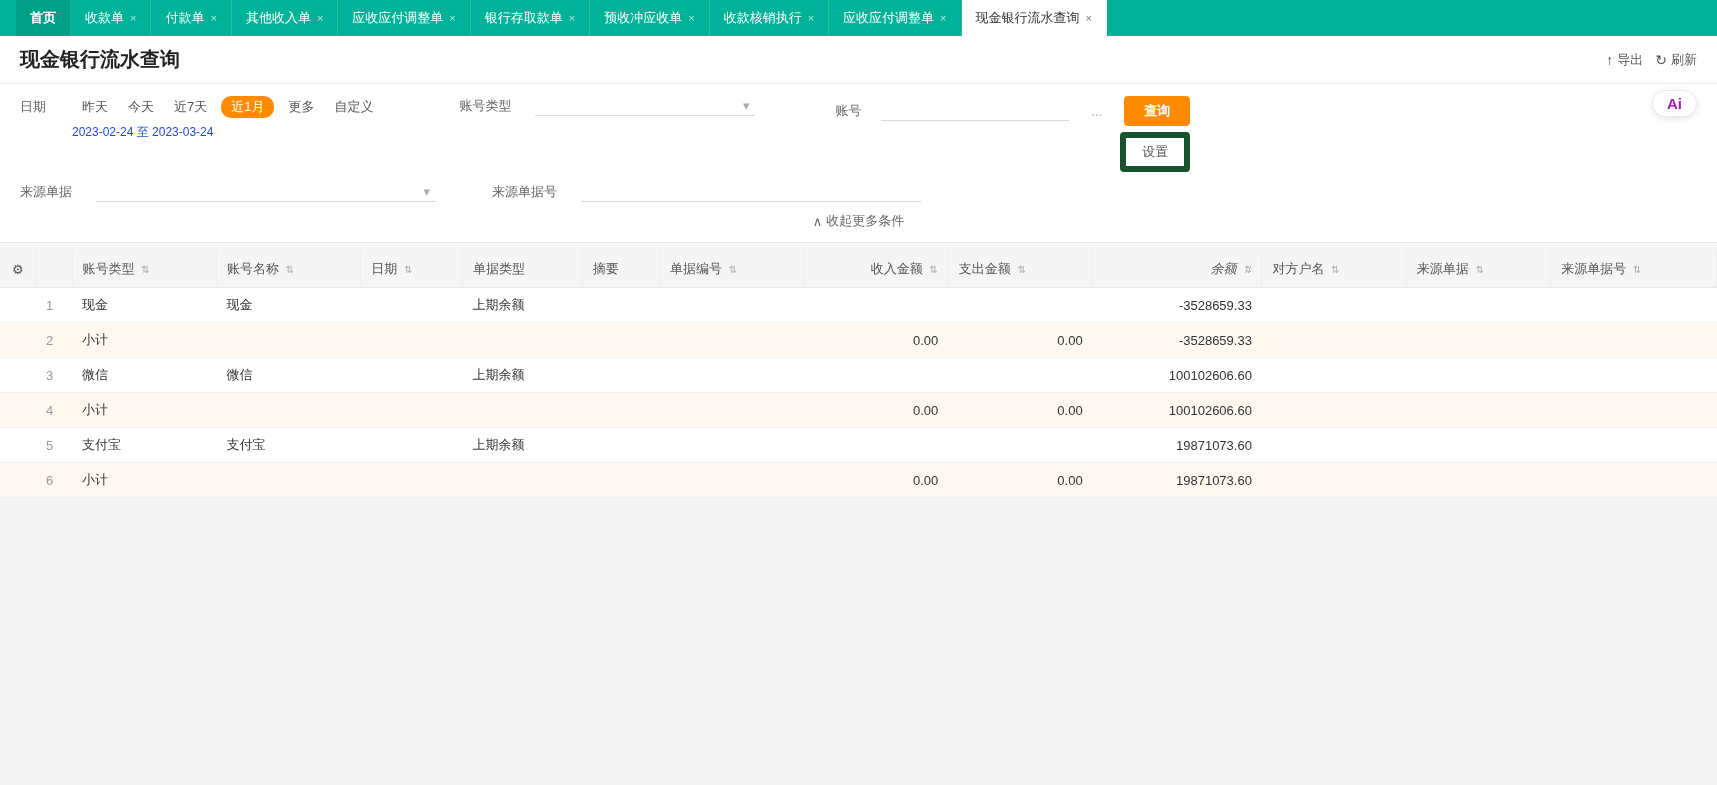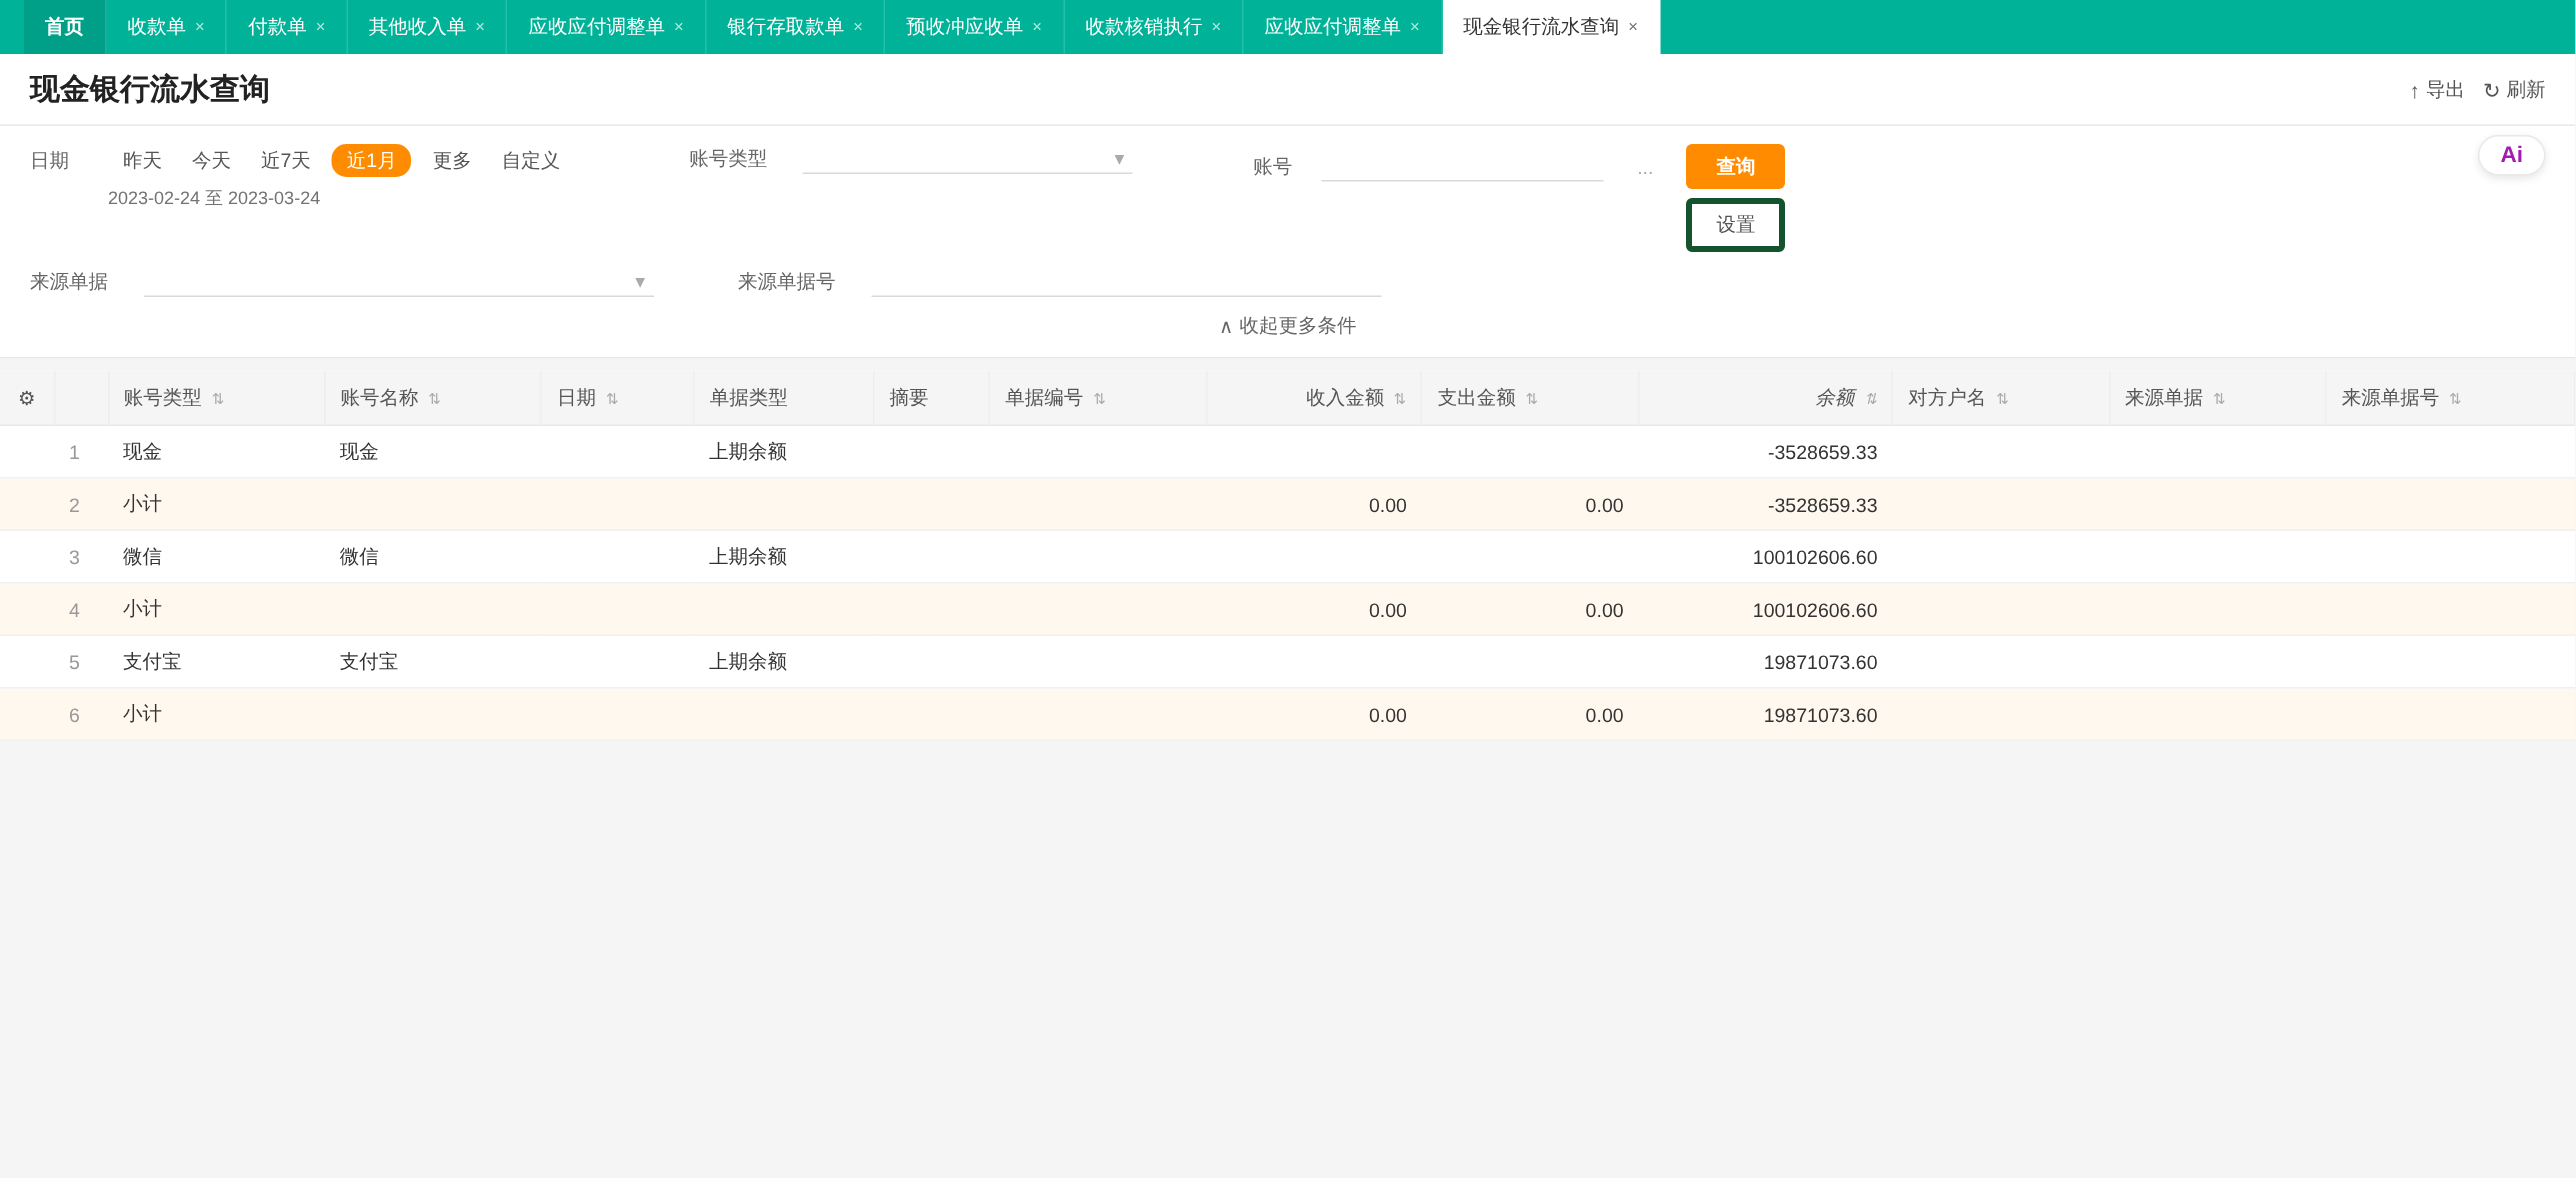--- a/index.html
+++ b/index.html
@@ -97,21 +97,21 @@
       padding: 2px 6px;
       border-radius: 3px;
     }
     .date-btn.active {
       background: #ff8c00;
       color: #fff;
       border-radius: 10px;
       padding: 2px 10px;
     }
     .date-range {
-      color: #737373;
+      color: #1d4ed8;
       font-size: 12px;
       margin-left: 4px;
     }
     .filter-select {
       display: flex;
       align-items: center;
       border-bottom: 1px solid #d9d9d9;
       padding: 2px 6px;
       min-width: 180px;
       cursor: pointer;
@@ -154,21 +154,21 @@
       border: none;
       border-radius: 4px;
       padding: 6px 20px;
       font-size: 13px;
       cursor: pointer;
       font-weight: bold;
     }
     .settings-btn {
       background: #fff;
       color: #555;
-      border: 4px solid #14532d;
+      border: 6px solid #14532d;
       border-radius: 4px;
       padding: 5px 16px;
       font-size: 13px;
       cursor: pointer;
     }
 
     
     .table-area {
       background: #fff;
       margin-top: 8px;
@@ -357,21 +357,21 @@
         <th style="width:36px; text-align:center;">
           <span>⚙</span>
         </th>
         <th style="width:36px;"></th>
         <th>账号类型 <span class="sort-icon">⇅</span></th>
         <th>账号名称 <span class="sort-icon">⇅</span></th>
         <th>日期 <span class="sort-icon">⇅</span></th>
         <th>单据类型</th>
         <th>摘要</th>
         <th>单据编号 <span class="sort-icon">⇅</span></th>
-        <th style="text-align:right;font-family:Liberation Serif, serif;">收入金额 <span class="sort-icon">⇅</span></th>
+        <th style="text-align:right;">收入金额 <span class="sort-icon">⇅</span></th>
         <th style="text-align:left;">支出金额 <span class="sort-icon">⇅</span></th>
         <th style="text-align:right;font-style:italic;">余额 <span class="sort-icon">⇅</span></th>
         <th>对方户名 <span class="sort-icon">⇅</span></th>
         <th>来源单据 <span class="sort-icon">⇅</span></th>
         <th>来源单据号 <span class="sort-icon">⇅</span></th>
       </tr>
     </thead>
     <tbody id="table-body">
     <tr>
       <td class="gear-cell"></td>

